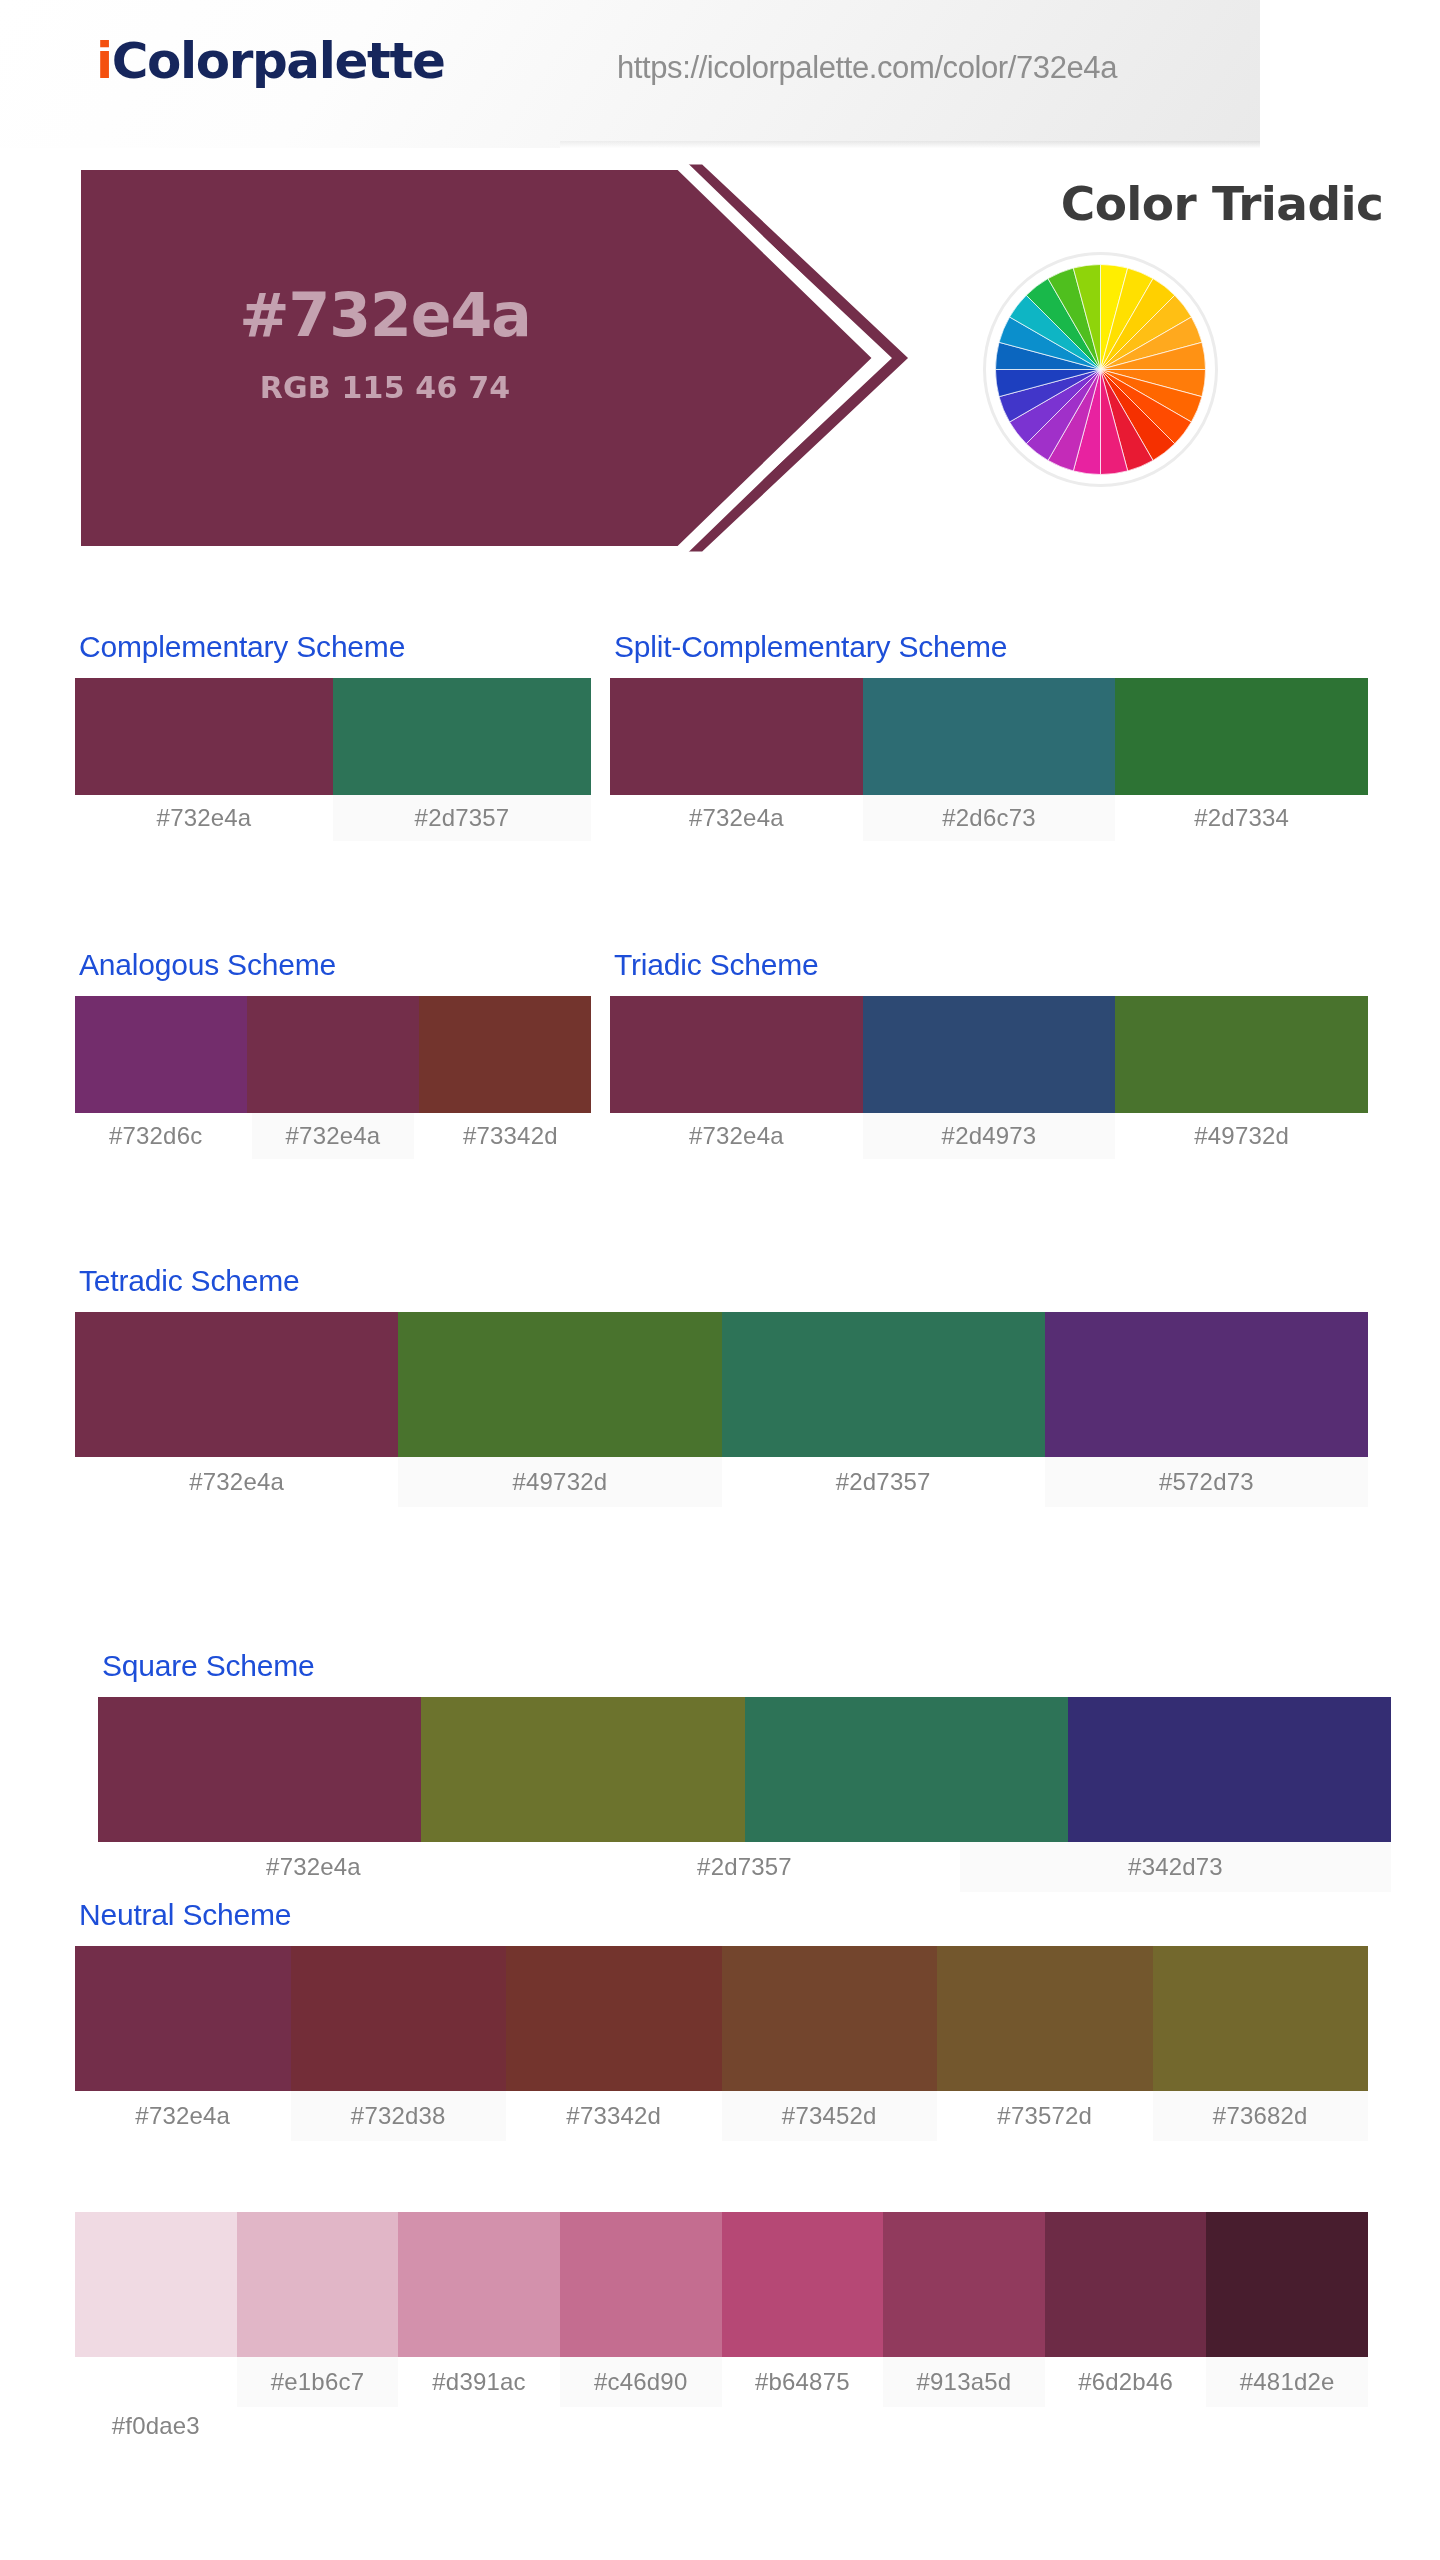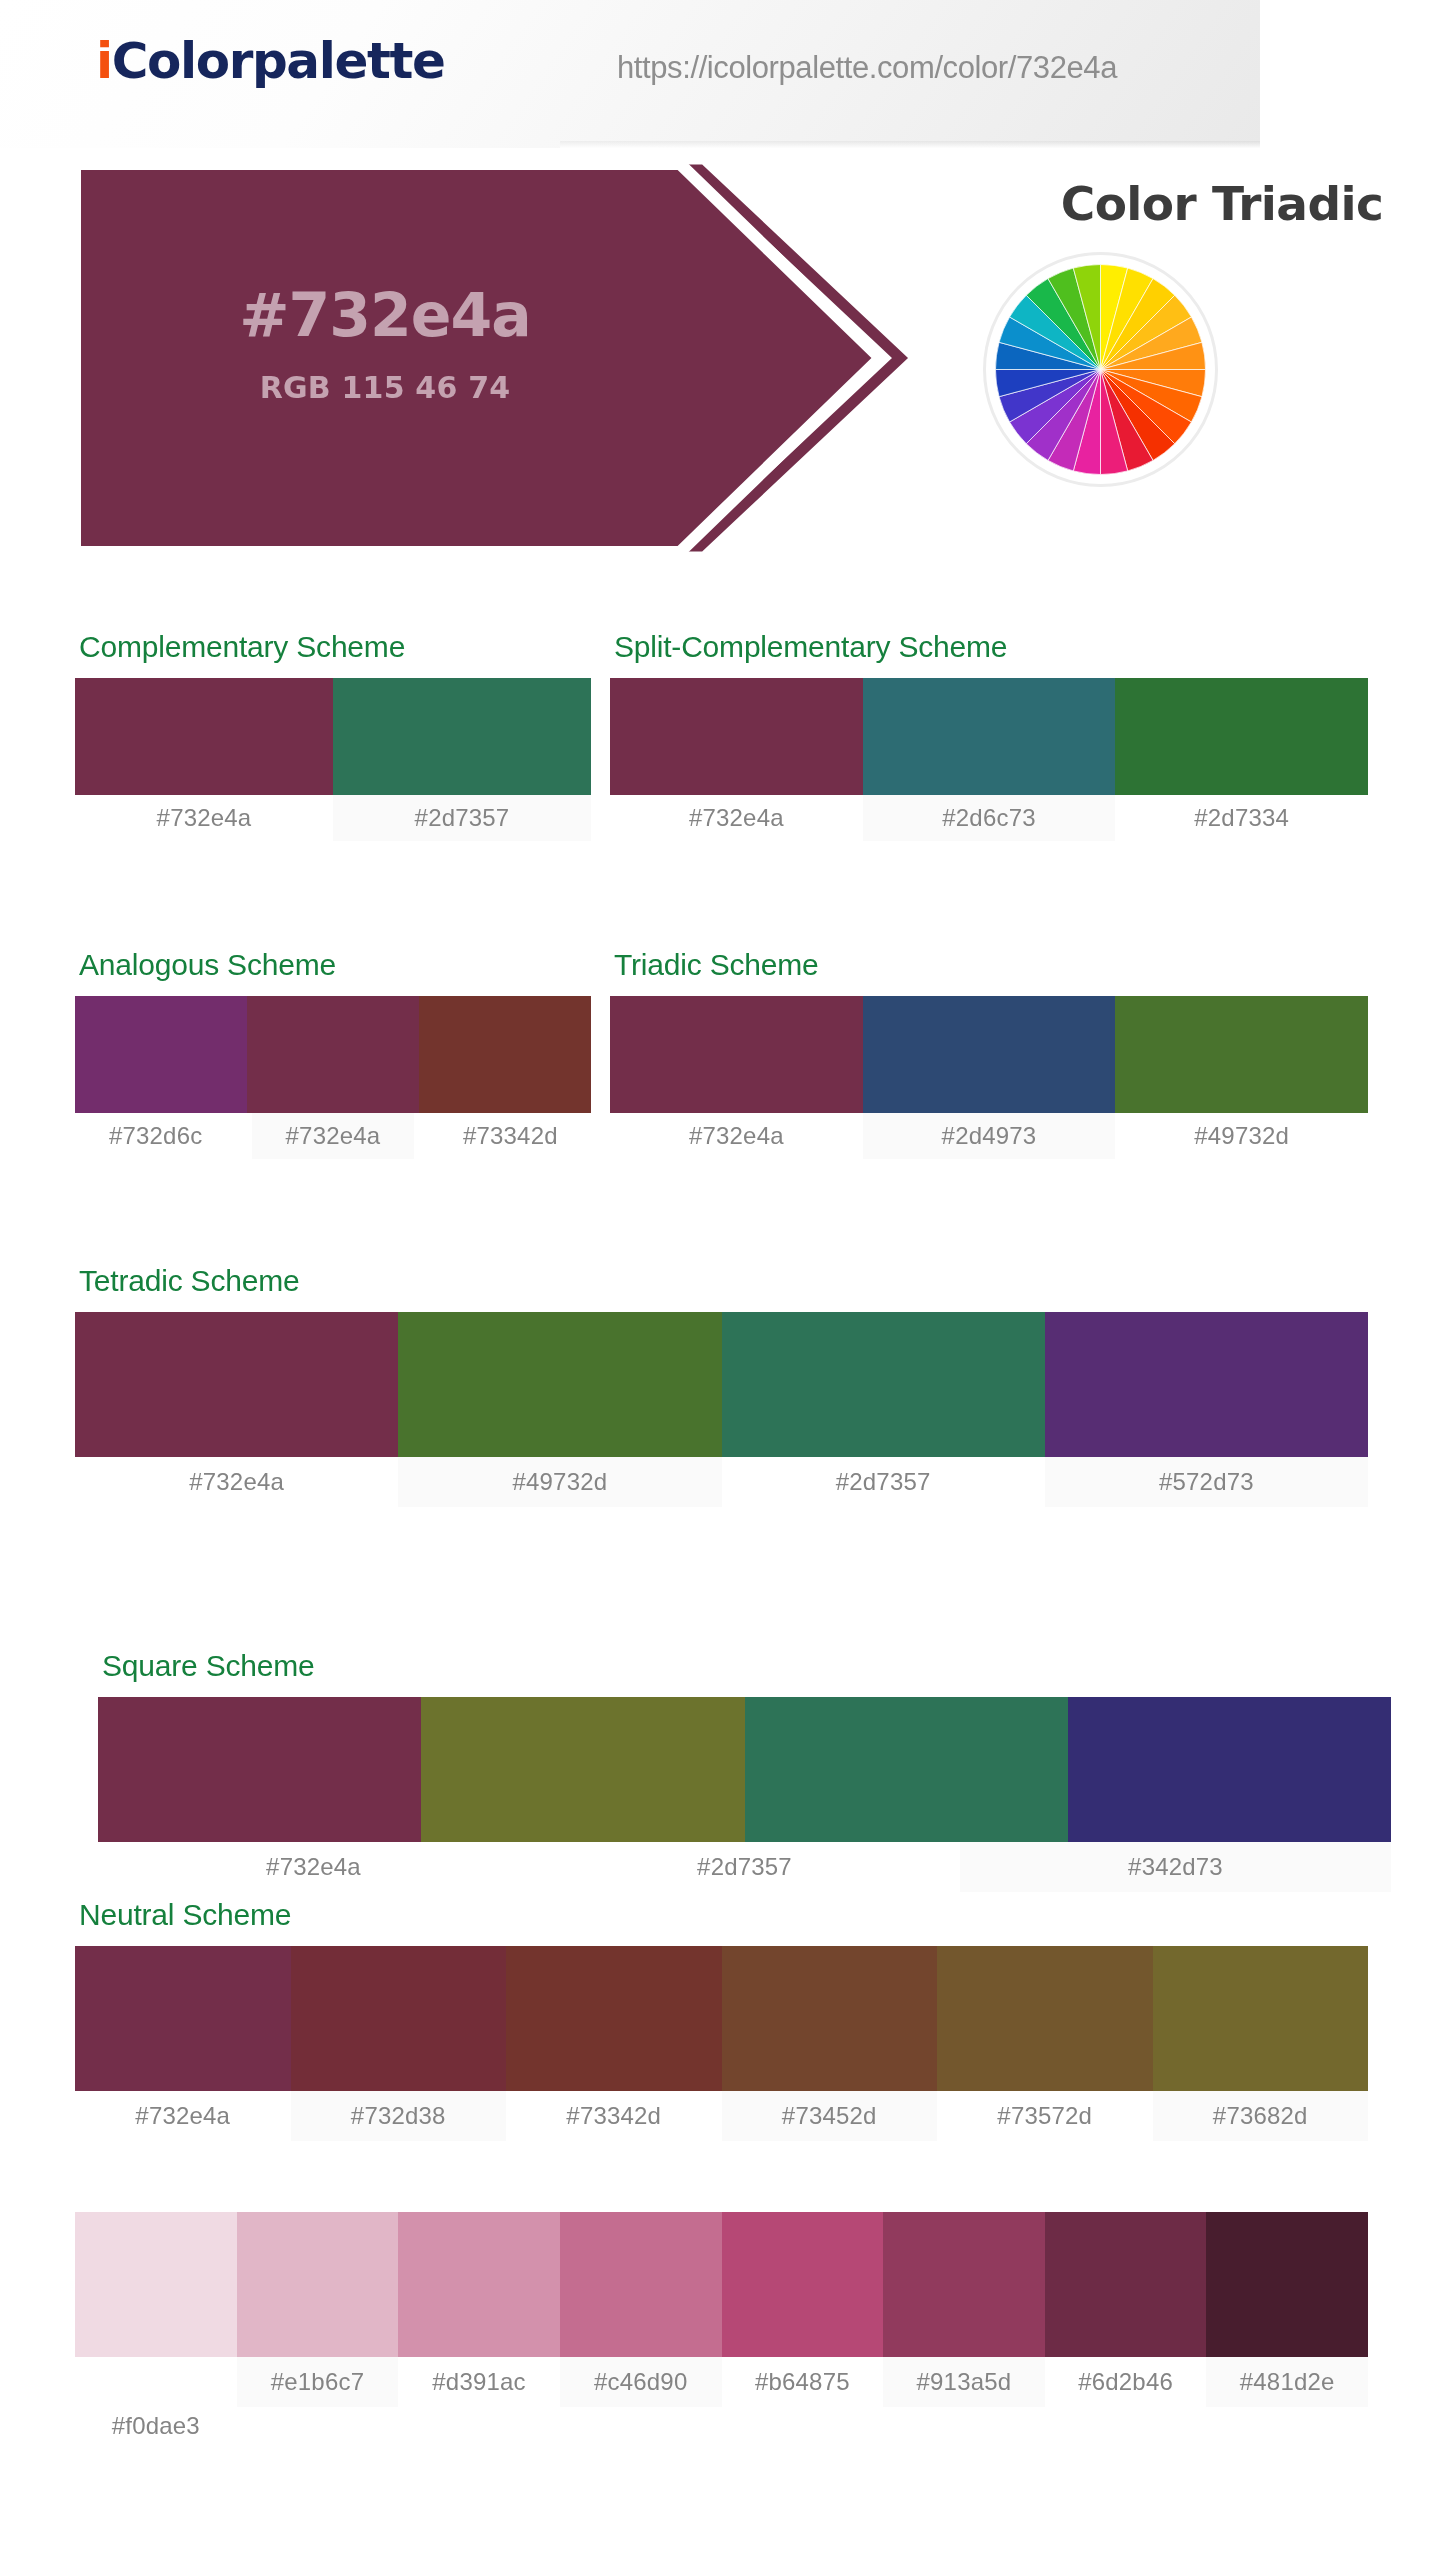--- a/index.html
+++ b/index.html
@@ -105,21 +105,21 @@
     position: absolute;
     left: 983px; top: 104px;
     width: 235px; height: 235px;
   }
 
   
   .scheme-block { position: absolute; }
   .scheme-heading {
     font-size: 30px;
     font-weight: 300;
-    color: #15803d;
+    color: #1d4ed8;
     letter-spacing: -0.2px;
     white-space: nowrap;
     font-family: "Liberation Sans", sans-serif;
     margin: 0 0 14px 4px;
   }
   .swatch-row {
     display: flex;
     width: 100%;
   }
   .swatch-cell {

